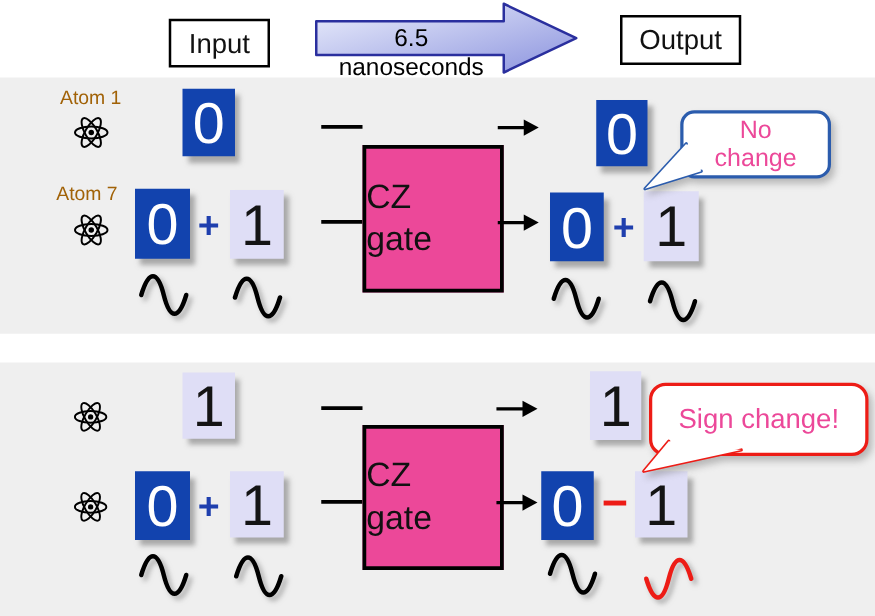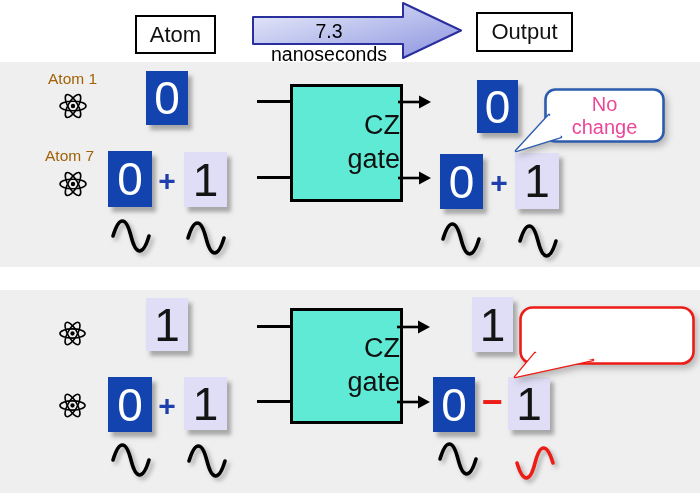--- a/index.html
+++ b/index.html
@@ -26,23 +26,23 @@
   }
   .digit-blue{background:#1243ae;color:#fff;}
   .digit-lav{background:#dfdef6;color:#141414;}
 
   .op{position:absolute;width:32px;height:40px;line-height:40px;text-align:center;
       font-weight:700;}
   .op-plus{font-size:30px;color:#1f3fae;}
   .op-minus{font-size:36px;color:#ed1c16;}
 
   .gate{
-    position:absolute;background:#5eead4;border:3px solid #000;
-    display:flex;flex-direction:column;align-items:flex-end;justify-content:center;
-    font-size:27px;line-height:1.25;text-align:center;
+    position:absolute;background:#ec4899;border:3px solid #000;
+    display:flex;flex-direction:column;align-items:flex-start;justify-content:center;
+    font-size:27px;line-height:1.25;text-align:center;margin-top:32px;
   }
   .wire{position:absolute;height:2.6px;background:#000;}
   .out-arrow{position:absolute;}
 
   .atom{position:absolute;}
   .atom-label{position:absolute;font-size:15.5px;color:#a16207;white-space:nowrap;}
 
   .sine{position:absolute;filter:drop-shadow(3px 3px 2px rgba(115,115,115,.55));}
   .bubble-svg{position:absolute;filter:drop-shadow(3px 4px 3px rgba(115,115,115,.45));}
   .bubble-text{
@@ -52,35 +52,35 @@
   #bubble-text-top{left:547px;top:94px;width:115px;height:44px;font-size:20px;}
   #bubble-text-top span{display:inline-block;width:78px;line-height:1.15;}
   #bubble-text-bottom{left:524px;top:310px;width:166px;height:50px;font-size:22px;}
 </style>
 </head>
 <body>
 
 <div id="stage">
 
   <div class="hdr-box" style="left:135px;top:15px;width:77px;height:35px;">
-    <span>Atom</span>
+    <span>Input</span>
   </div>
 
   <svg class="duration-arrow" style="position:absolute;left:251px;top:1px;" width="213" height="60" viewBox="0 0 213 60">
     <defs>
       <linearGradient id="ag" x1="0" y1="0" x2="1" y2="1">
         <stop offset="0" stop-color="#eceffc"></stop>
         <stop offset="1" stop-color="#8b93de"></stop>
       </linearGradient>
     </defs>
     <polygon points="2,16 152,16 152,2 210,29.5 152,57 152,43 2,43" fill="url(#ag)" stroke="#2a2f9e" stroke-width="2" stroke-linejoin="round"></polygon>
   </svg>
-  <div class="arrow-label">7.3 nanoseconds</div>
-
-  <div class="hdr-box" style="left:476px;top:12px;width:93px;height:36px;">
+  <div class="arrow-label">6.5 nanoseconds</div>
+
+  <div class="hdr-box" style="left:496px;top:12px;width:93px;height:36px;">
     <span>Output</span>
   </div>
 
   <div class="panel" id="panel-top"></div>
   <div class="panel" id="panel-bottom"></div>
 
   <div class="atom-label" style="left:48px;top:70px;">Atom 1</div>
   <svg class="atom" style="left:58px;top:90px;" width="30" height="32" viewBox="0 0 30 30">
     <g fill="none" stroke="#000" stroke-width="1.6">
       <ellipse cx="15" cy="15" rx="13" ry="4.8"></ellipse>
@@ -222,14 +222,17 @@
   </svg>
   <svg class="sine" style="left:514px;top:440px;" width="42" height="46" viewBox="0 0 42 46">
     <path d="M3,23 C9,43 16,43 21,23 C26,3 33,3 39,23" fill="none" stroke="#ed1c16" stroke-width="3.6" stroke-linecap="round"></path>
   </svg>
 
   <svg class="bubble-svg" style="left:503px;top:303px;" width="197" height="80" viewBox="0 0 197 80">
     <rect x="17.5" y="4.5" width="173" height="56" rx="12" fill="#fff" stroke="#ed1c16" stroke-width="2.6"></rect>
     <path d="M32,50 L12,74 L90,57" fill="#fff" stroke="#ed1c16" stroke-width="2.6" stroke-linecap="round" stroke-linejoin="round"></path>
     <path d="M32,50 L12,74 L90,57 Z" fill="#fff" stroke="none"></path>
   </svg>
+  <div class="bubble-text" id="bubble-text-bottom">
+    <span>Sign change!</span>
+  </div>
 
 </div>
 
 </body></html>

